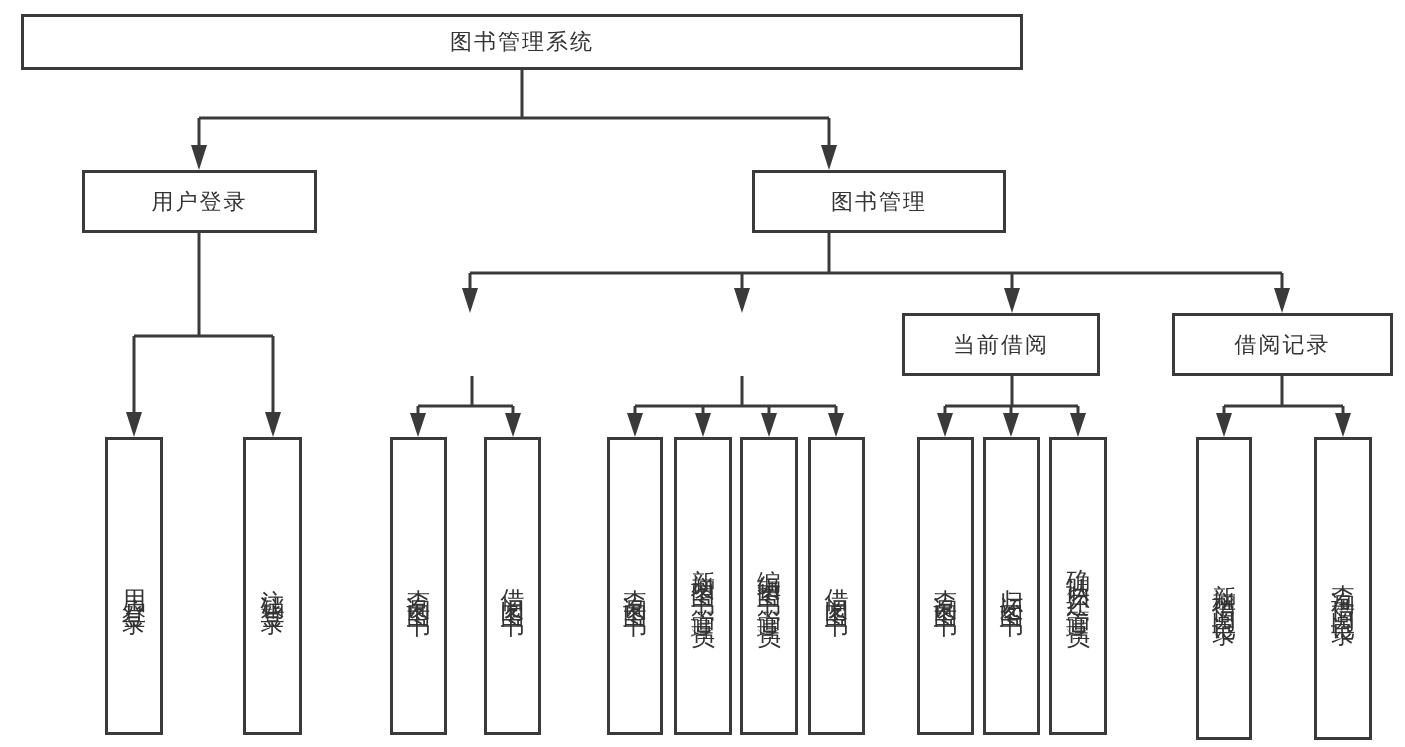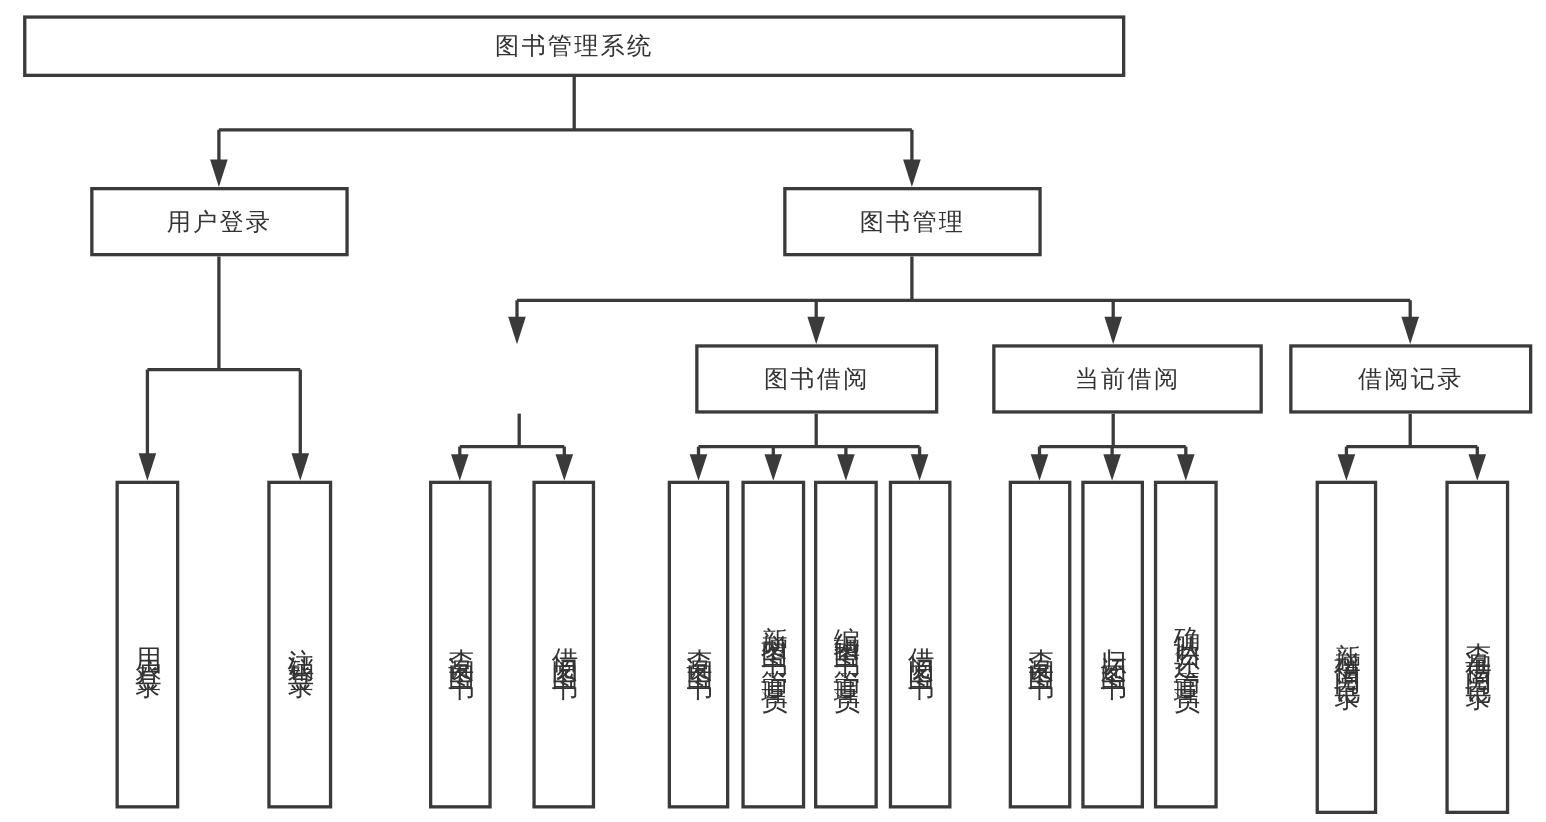--- a/index.html
+++ b/index.html
@@ -142,24 +142,23 @@
       <polygon points="1070,413 1086,413 1078,437"></polygon>
 
       <polygon points="1216,413 1232,413 1224,437"></polygon>
       <polygon points="1335,413 1351,413 1343,437"></polygon>
     </g>
   </svg>
 
   <div class="box h1" style="left:21px;top:14px;width:1002px;height:56px">图书管理系统</div>
 
   <div class="box h2" style="left:82px;top:170px;width:235px;height:63px">用户登录</div>
-  <div class="box h2" style="left:712px;top:170px;width:235px;height:63px">图书管理</div>
+  <div class="box h2" style="left:752px;top:170px;width:254px;height:63px">图书管理</div>
 
-  <div class="box h3" style="left:632px;top:313px;width:221px;height:63px">图书借阅</div>
-  <div class="box h3" style="left:902px;top:313px;width:246px;height:63px">当前借阅</div>
+  <div class="box h3" style="left:902px;top:313px;width:198px;height:63px">当前借阅</div>
   <div class="box h3" style="left:1172px;top:313px;width:221px;height:63px">借阅记录</div>
 
   <div class="box leaf" style="left:105px;top:437px;width:58px;height:298px">用户登录</div>
   <div class="box leaf" style="left:243px;top:437px;width:59px;height:298px">注销登录</div>
 
   <div class="box leaf" style="left:390px;top:437px;width:57px;height:298px">查询图书</div>
   <div class="box leaf" style="left:484px;top:437px;width:57px;height:298px">借阅图书</div>
 
   <div class="box leaf" style="left:607px;top:437px;width:56px;height:298px">查询图书</div>
   <div class="box leaf" style="left:674px;top:437px;width:58px;height:298px">新增图书（管理员）</div>

